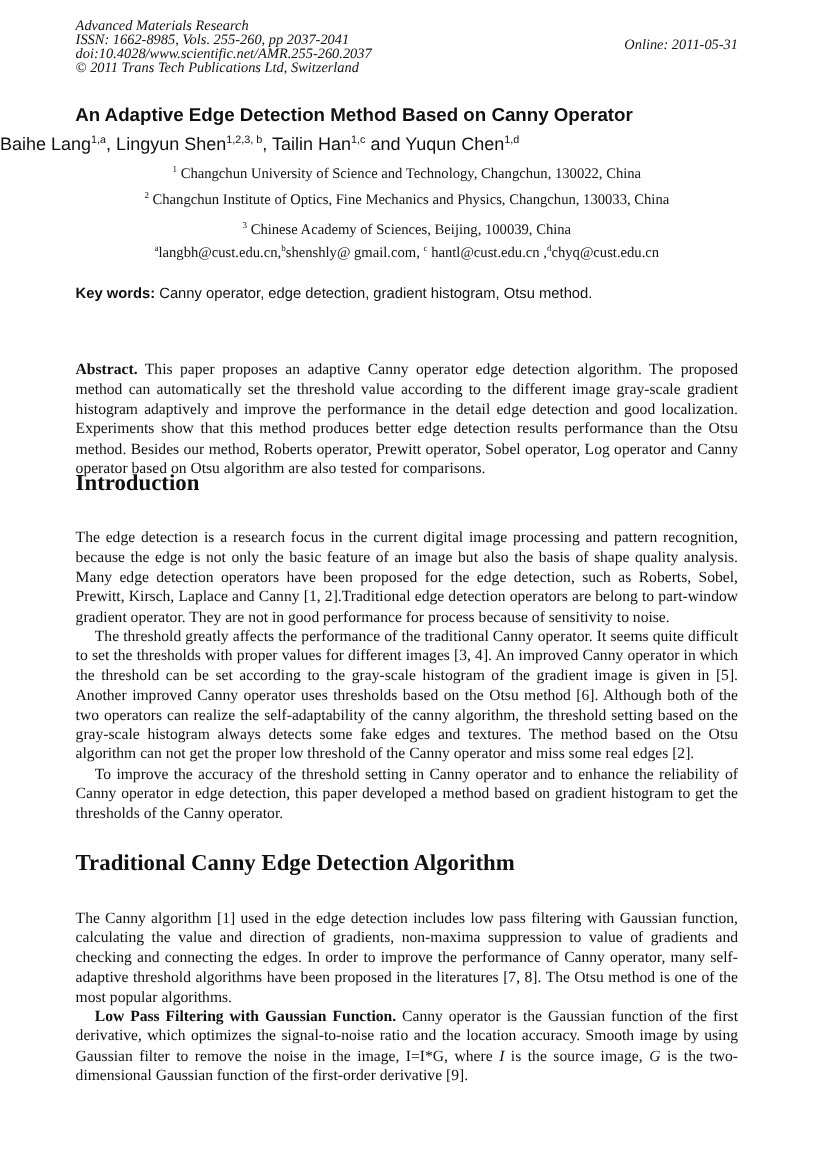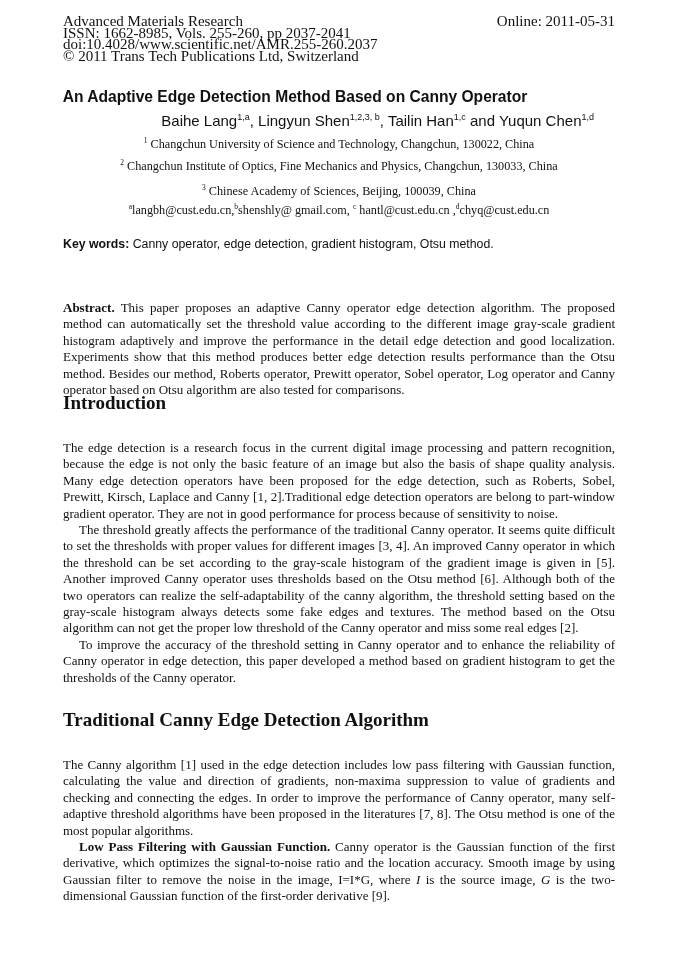--- a/index.html
+++ b/index.html
@@ -1,21 +1,21 @@
 <!DOCTYPE html>
 <html><head>
 <meta charset="utf-8">
 <style>
   html, body { margin: 0; padding: 0; background: #ffffff; }
   body { width: 678px; height: 959px; position: relative; overflow: hidden; color: #111; }
-  .hdr { position: absolute; font-family: "Liberation Serif", serif; font-size: 15px; line-height: 11.6px; }
+  .hdr { position: absolute; font-family: "Liberation Serif", serif; font-style: italic; font-size: 12px; line-height: 11.6px; }
   .hdr-left { left: 63px; top: 16px; }
-  .hdr-right { right: 63px; top: 16px; }
+  .hdr-right { right: 63px; top: 32px; }
   .title { position: absolute; left: 0; width: 590px; top: 88px; text-align: center; font-family: "Liberation Sans", sans-serif; font-weight: bold; font-size: 15.6px; }
-  .authors { position: absolute; left: 0; width: 594px; top: 112px; text-align: right; font-family: "Liberation Sans", sans-serif; font-size: 15px; }
+  .authors { position: absolute; left: 0; width: 594px; top: 112px; text-align: left; font-family: "Liberation Sans", sans-serif; font-size: 15px; }
   sup { font-size: 9px; vertical-align: 6px; line-height: 0; }
   .aff { position: absolute; left: 0; width: 678px; text-align: center; font-family: Liberation Serif, serif; font-size: 12.2px; }
   .aff sup { font-size: 7.5px; vertical-align: 5px; }
   .kw { position: absolute; left: 63px; top: 237px; font-family: "Liberation Sans", sans-serif; font-size: 12.3px; text-align: center; }
   .kw b { font-weight: bold; }
   .body { position: absolute; left: 63px; width: 552px; font-family: "Liberation Serif", serif; font-size: 13px; line-height: 16.4px; text-align: justify; margin-top: 26px; }
   .body p { margin: 0; }
   .indent { text-indent: 16px; }
   .sec { position: absolute; left: 63px; font-family: "Liberation Serif", serif; font-weight: bold; font-size: 19px; }
   b.inline { font-weight: bold; }

